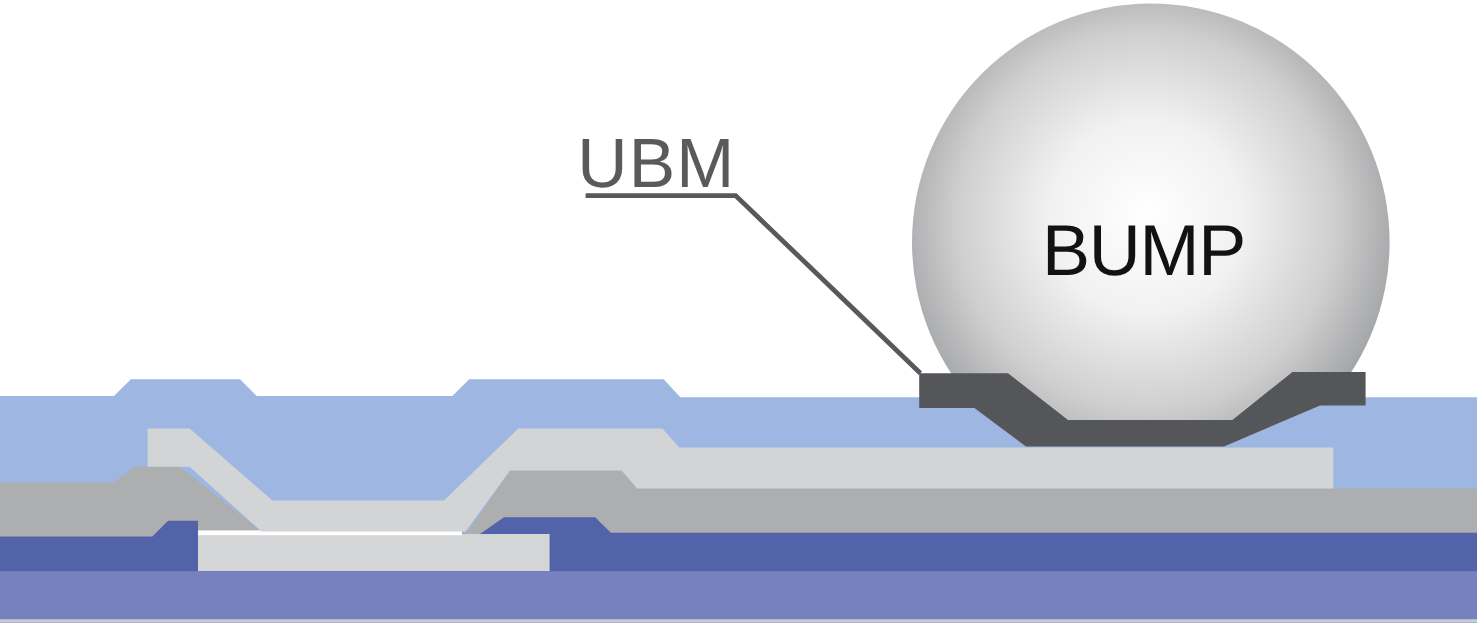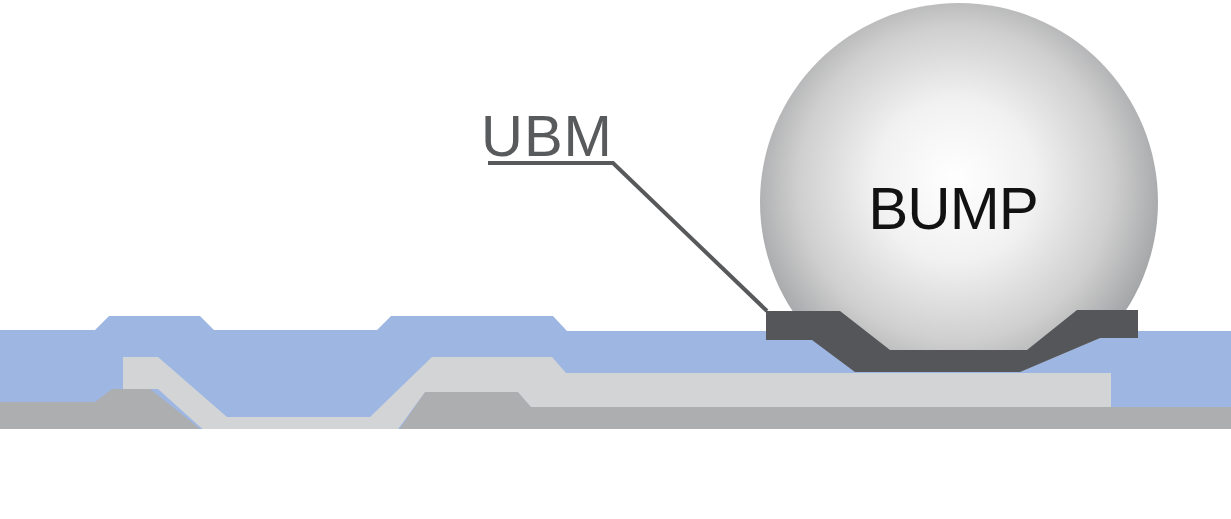--- a/index.html
+++ b/index.html
@@ -1,16 +1,16 @@
 <!DOCTYPE html>
 <html><head>
 <meta charset="utf-8">
 <style>
   html,body{margin:0;padding:0;background:#ffffff;}
-  .stage{position:relative;width:1231px;height:429px;overflow:hidden;background:#ffffff;}
+  .stage{position:relative;width:1231px;height:519px;overflow:hidden;background:#ffffff;}
   svg{display:block;}
   text{font-family:"Liberation Sans", sans-serif;}
   .ubm-label-text{font-size:58px;letter-spacing:1px;}
   .bump-label-text{font-size:60px;letter-spacing:-1px;}
 </style>
 </head>
 <body>
 
 <div class="stage">
   <svg width="1231" height="519" viewBox="0 0 1231 519">

